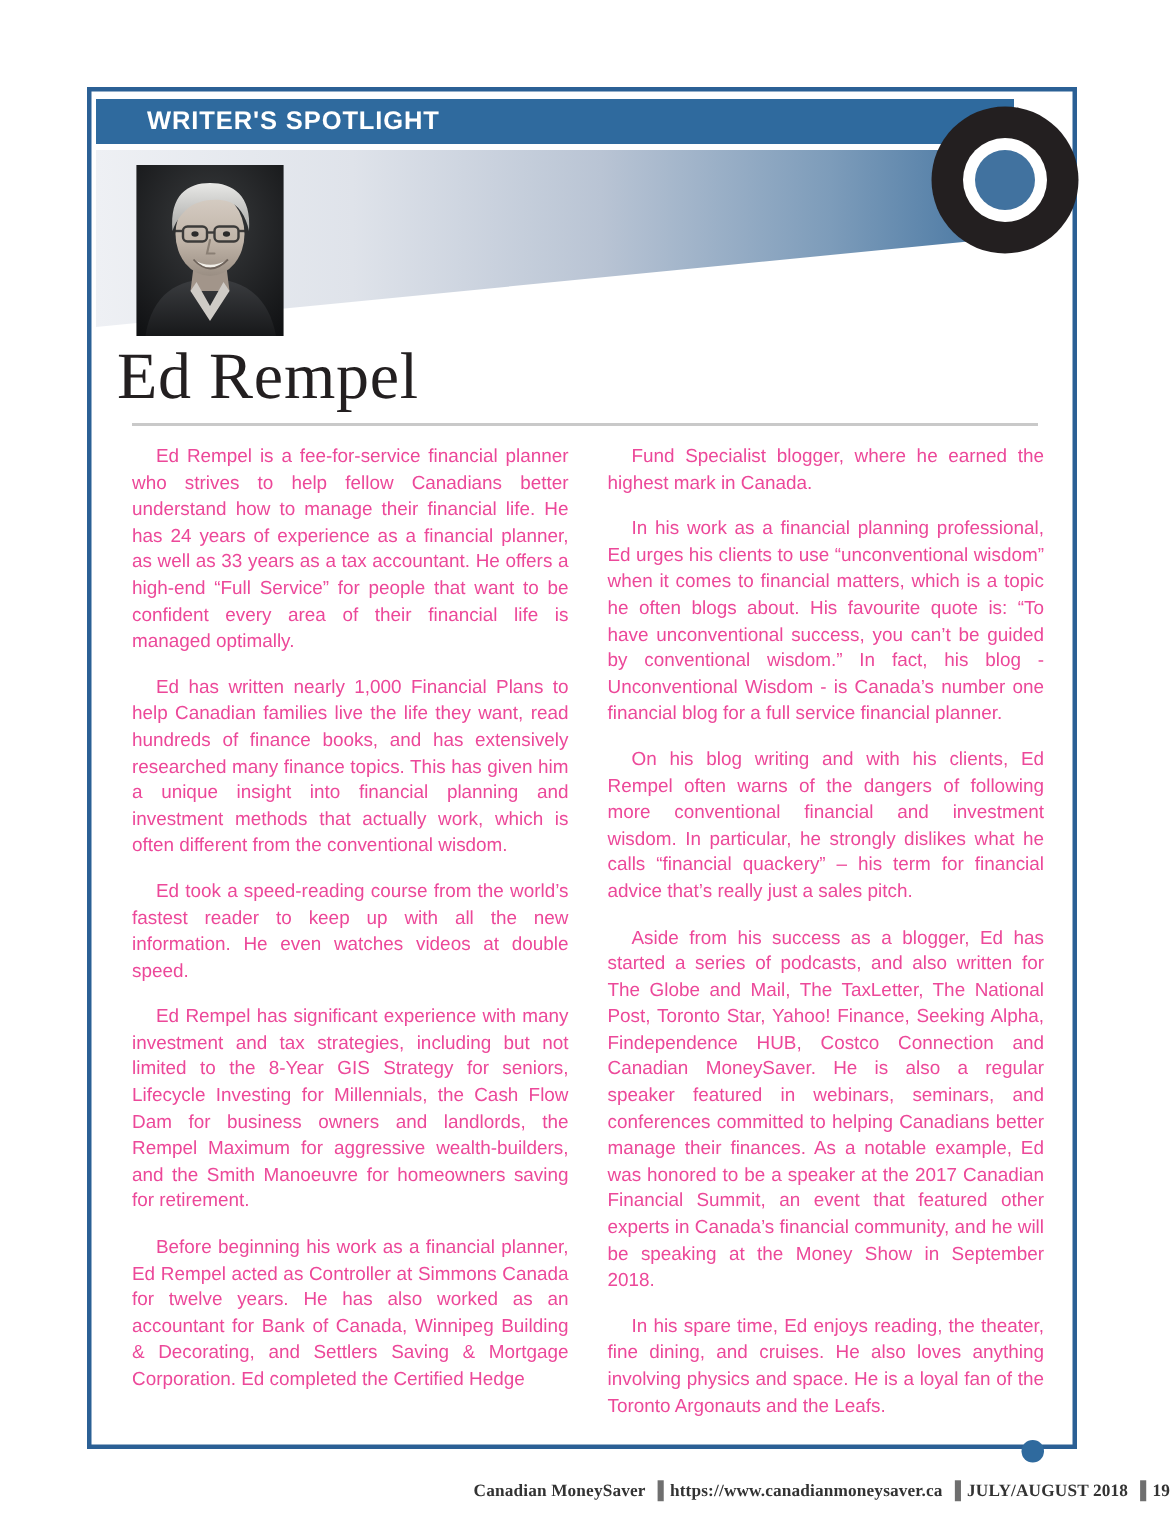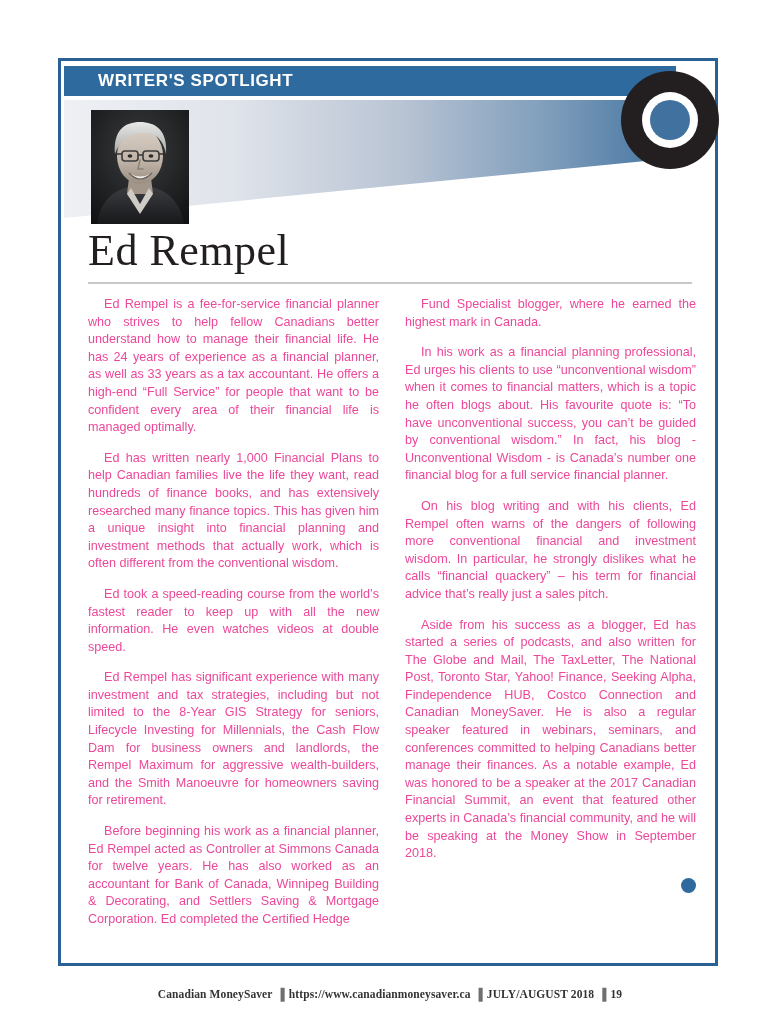--- a/index.html
+++ b/index.html
@@ -91,21 +91,21 @@
     left: 619px;
     top: 69px;
     width: 102px;
     height: 102px;
     z-index: 6;
   }
 
   
   .article-title {
     position: absolute;
-    left: 88px;
+    left: 78px;
     top: 229px;
     font-family: "Liberation Serif", serif;
     font-size: 44px;
     font-weight: normal;
     color: #231f20;
     letter-spacing: 0.5px;
     line-height: 1;
     margin: 0;
   }
 
@@ -158,21 +158,21 @@
     text-align: right;
     margin-top: 2px;
   }
 
   
   .footer {
     position: absolute;
     left: 0;
     top: 988px;
     width: 780px;
-    text-align: center;
+    text-align: right;
     font-family: "Liberation Serif", serif;
     font-size: 11.5px;
     font-weight: bold;
     color: #333333;
     letter-spacing: 0.1px;
   }
   .footer .sep {
     color: #6f6f6f;
     padding: 0 4px;
     font-weight: bold;
@@ -272,20 +272,21 @@
       <p>Ed has written nearly 1,000 Financial Plans to help Canadian families live the life they want, read hundreds of finance books, and has extensively researched many finance topics. This has given him a unique insight into financial planning and investment methods that actually work, which is often different from the conventional wisdom.</p>
       <p>Ed took a speed-reading course from the world’s fastest reader to keep up with all the new information. He even watches videos at double speed.</p>
       <p>Ed Rempel has significant experience with many investment and tax strategies, including but not limited to the 8-Year GIS Strategy for seniors, Lifecycle Investing for Millennials, the Cash Flow Dam for business owners and landlords, the Rempel Maximum for aggressive wealth-builders, and the Smith Manoeuvre for homeowners saving for retirement.</p>
       <p>Before beginning his work as a financial planner, Ed Rempel acted as Controller at Simmons Canada for twelve years. He has also worked as an accountant for Bank of Canada, Winnipeg Building &amp; Decorating, and Settlers Saving &amp; Mortgage Corporation. Ed completed the Certified Hedge</p>
     </div>
     <div class="col">
       <p>Fund Specialist blogger, where he earned the highest mark in Canada.</p>
       <p>In his work as a financial planning professional, Ed urges his clients to use “unconventional wisdom” when it comes to financial matters, which is a topic he often blogs about. His favourite quote is: “To have unconventional success, you can’t be guided by conventional wisdom.” In fact, his blog - Unconventional Wisdom - is Canada’s number one financial blog for a full service financial planner.</p>
       <p>On his blog writing and with his clients, Ed Rempel often warns of the dangers of following more conventional financial and investment wisdom. In particular, he strongly dislikes what he calls “financial quackery” – his term for financial advice that’s really just a sales pitch.</p>
       <p>Aside from his success as a blogger, Ed has started a series of podcasts, and also written for The Globe and Mail, The TaxLetter, The National Post, Toronto Star, Yahoo! Finance, Seeking Alpha, Findependence HUB, Costco Connection and Canadian MoneySaver. He is also a regular speaker featured in webinars, seminars, and conferences committed to helping Canadians better manage their finances. As a notable example, Ed was honored to be a speaker at the 2017 Canadian Financial Summit, an event that featured other experts in Canada’s financial community, and he will be speaking at the Money Show in September 2018.</p>
+      <p>In his spare time, Ed enjoys reading, the theater, fine dining, and cruises. He also loves anything involving physics and space. He is a loyal fan of the Toronto Argonauts and the Leafs.</p>
       <div class="end-line">
         <span class="end-mark"></span>
       </div>
     </div>
   </div>
 
   <div class="footer">
     <span>Canadian MoneySaver</span><span class="sep">▐</span><span>https://www.canadianmoneysaver.ca</span><span class="sep">▐</span><span>JULY/AUGUST 2018</span><span class="sep">▐</span><span>19</span>
   </div>
 

